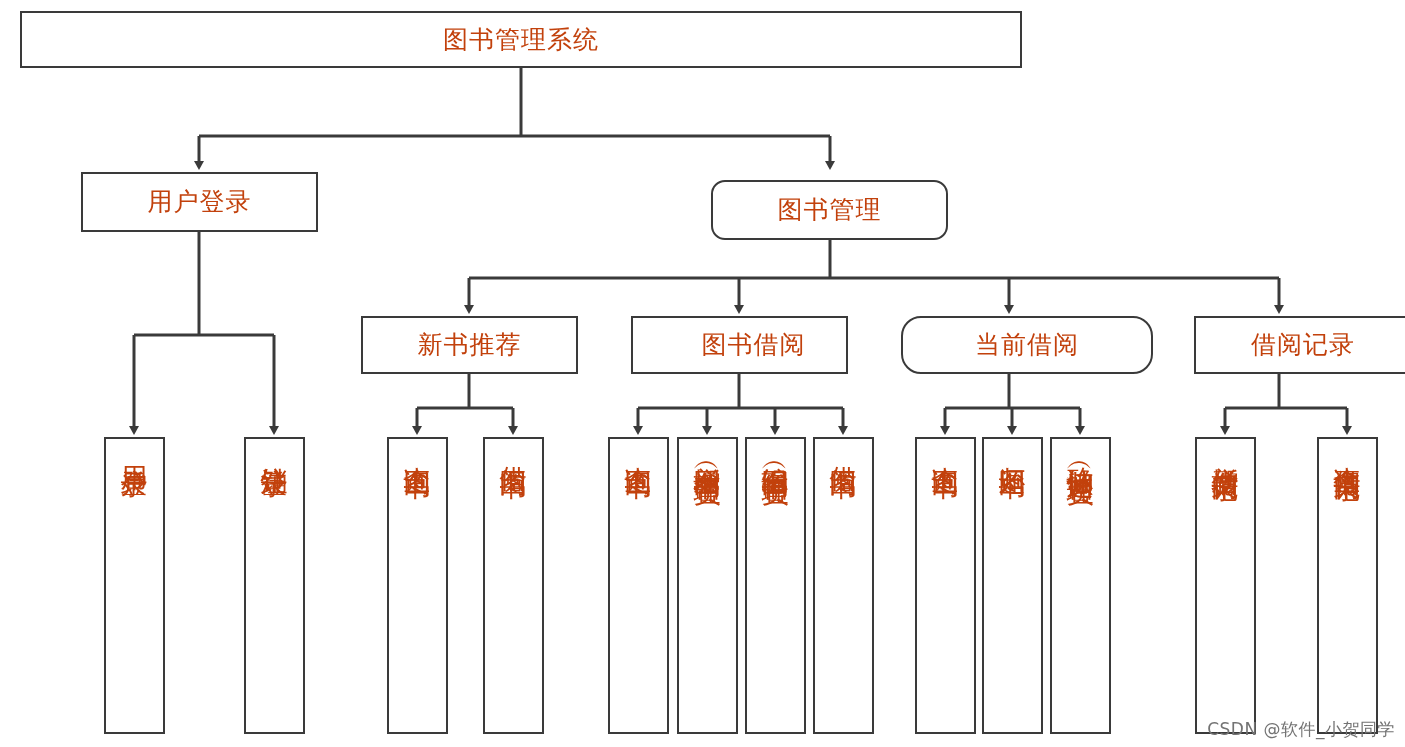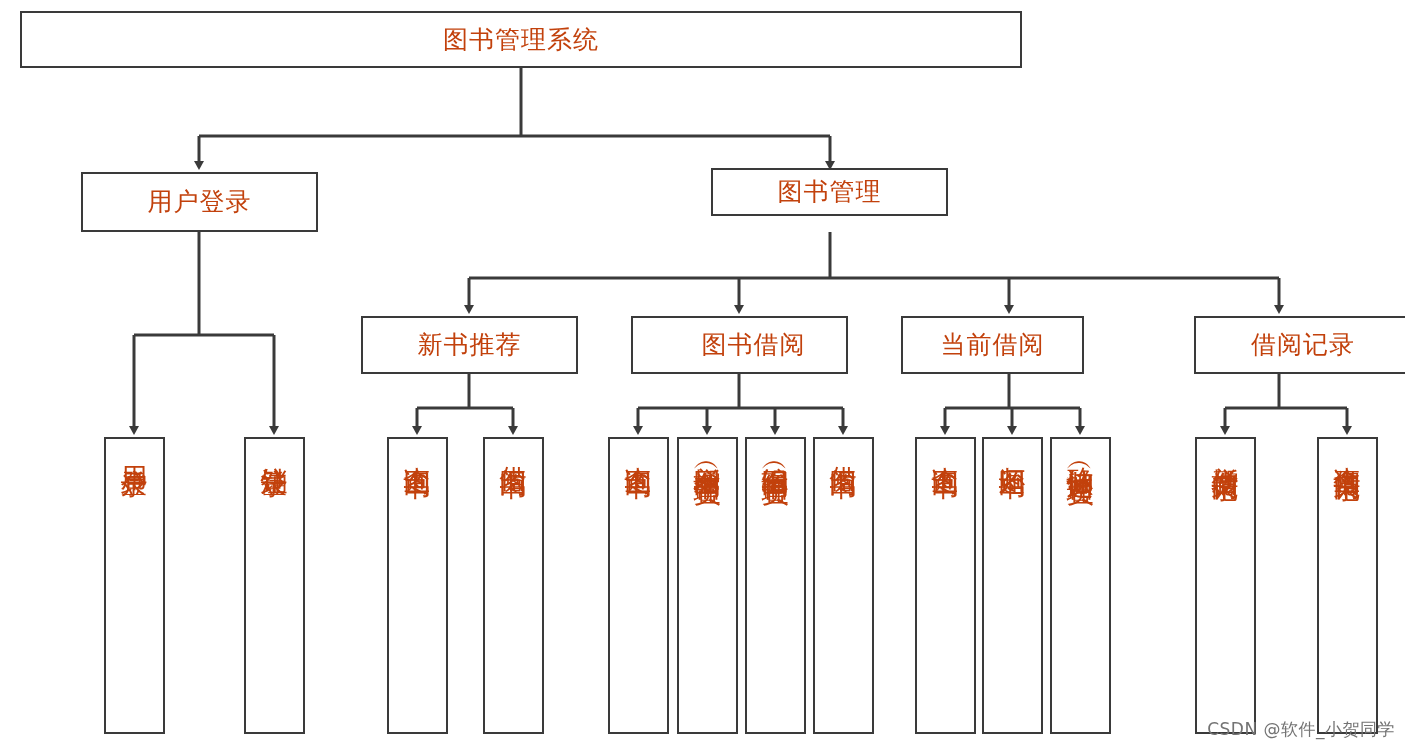--- a/index.html
+++ b/index.html
@@ -121,33 +121,33 @@
   </svg>
 
   <div class="node horiz root" style="left:20px;top:11px;width:1002px;height:57px;">
     <span class="label">图书管理系统</span>
   </div>
 
   <div class="node horiz tier2" style="left:81px;top:172px;width:237px;height:60px;">
     <span class="label">用户登录</span>
   </div>
 
-  <div class="node horiz tier2" style="left:711px;top:168px;width:237px;height:48px;">
+  <div class="node horiz tier2" style="left:711px;top:180px;width:237px;height:60px;border-radius:14px;">
     <span class="label">图书管理</span>
   </div>
 
   <div class="node horiz tier3" style="left:361px;top:316px;width:217px;height:58px;">
     <span class="label">新书推荐</span>
   </div>
 
   <div class="node horiz tier3" style="left:631px;top:316px;width:217px;height:58px;padding-left:28px;">
     <span class="label">图书借阅</span>
   </div>
 
-  <div class="node horiz tier3" style="left:901px;top:316px;width:183px;height:58px;">
+  <div class="node horiz tier3" style="left:901px;top:316px;width:252px;height:58px;border-radius:20px;">
     <span class="label">当前借阅</span>
   </div>
 
   <div class="node horiz tier3" style="left:1170px;top:316px;width:218px;height:58px;margin-left:24px;">
     <span class="label">借阅记录</span>
   </div>
 
   <div class="node leaf" style="left:104px;top:437px;width:61px;height:297px;">
     <span class="label">用户登录</span>
   </div>

